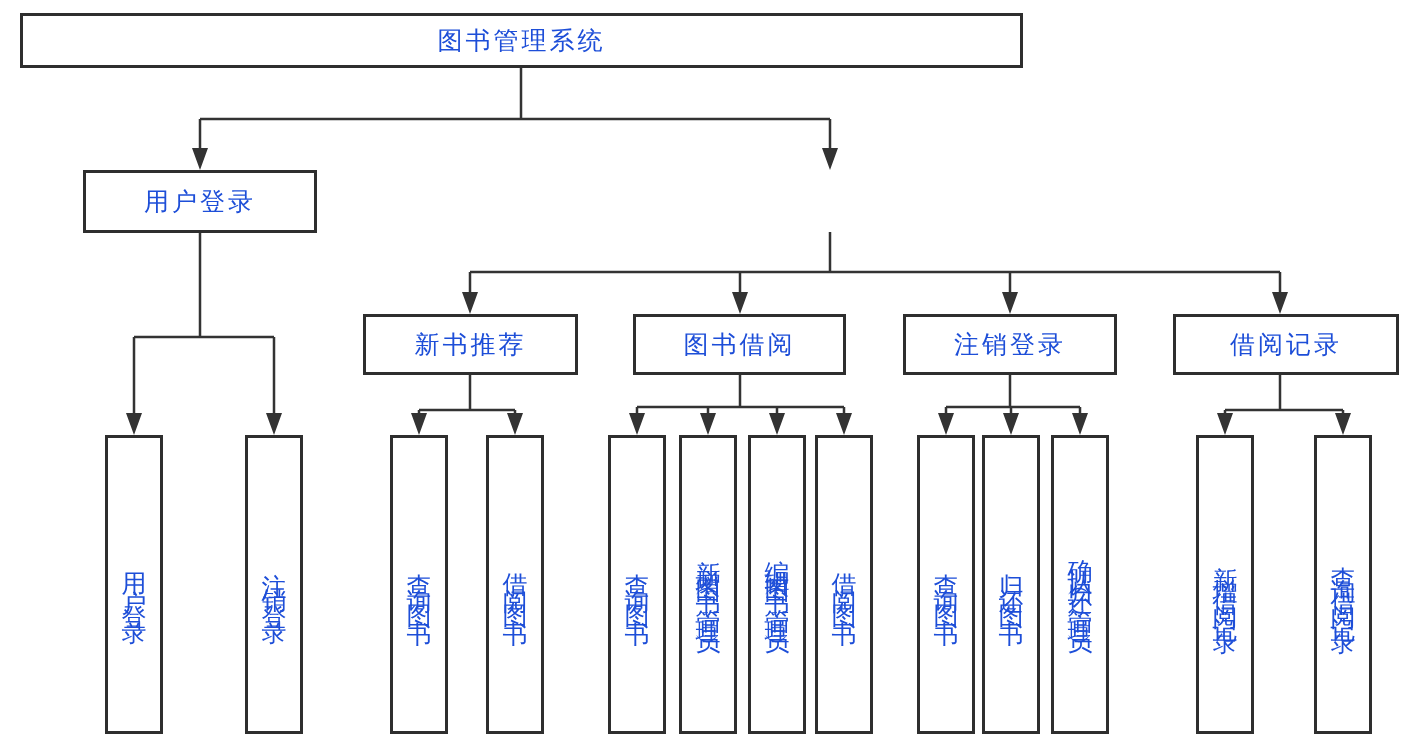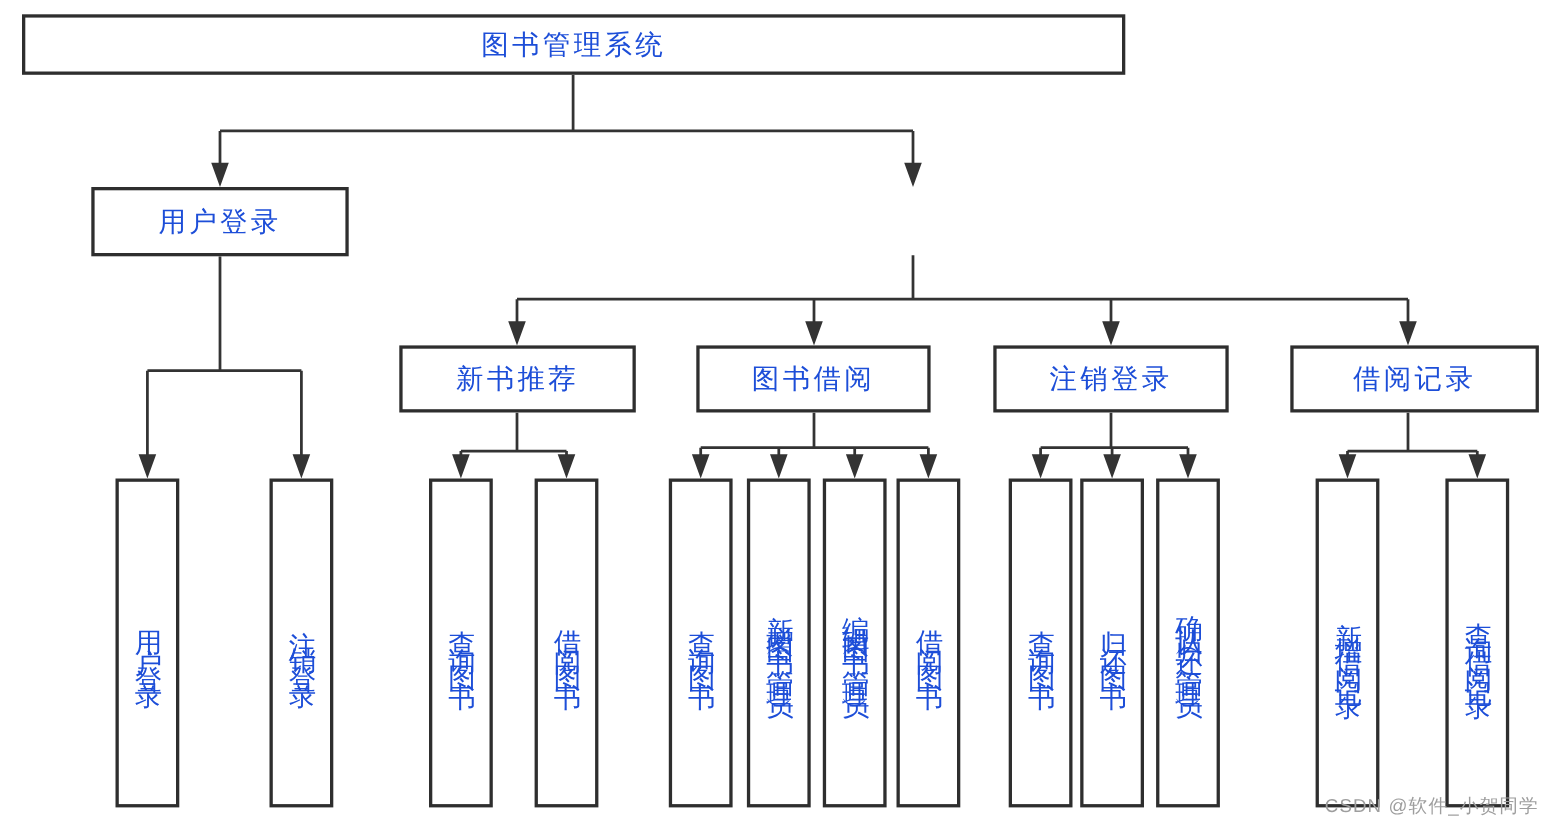--- a/index.html
+++ b/index.html
@@ -93,15 +93,14 @@
   <div class="node v v9" style="left:748px;top:435px;width:58px;height:299px;">编辑图书（管理员）</div>
   <div class="node v v4" style="left:815px;top:435px;width:58px;height:299px;">借阅图书</div>
 
   <div class="node v v4" style="left:917px;top:435px;width:58px;height:299px;">查询图书</div>
   <div class="node v v4" style="left:982px;top:435px;width:58px;height:299px;">归还图书</div>
   <div class="node v v9" style="left:1051px;top:435px;width:58px;height:299px;">确认归还（管理员）</div>
 
   <div class="node v v6" style="left:1196px;top:435px;width:58px;height:299px;">新增借阅记录</div>
   <div class="node v v6" style="left:1314px;top:435px;width:58px;height:299px;">查询借阅记录</div>
 
-  <div class="watermark">CSDN @软件_小贺同学</div>
 
 </div>
 
 </body></html>

